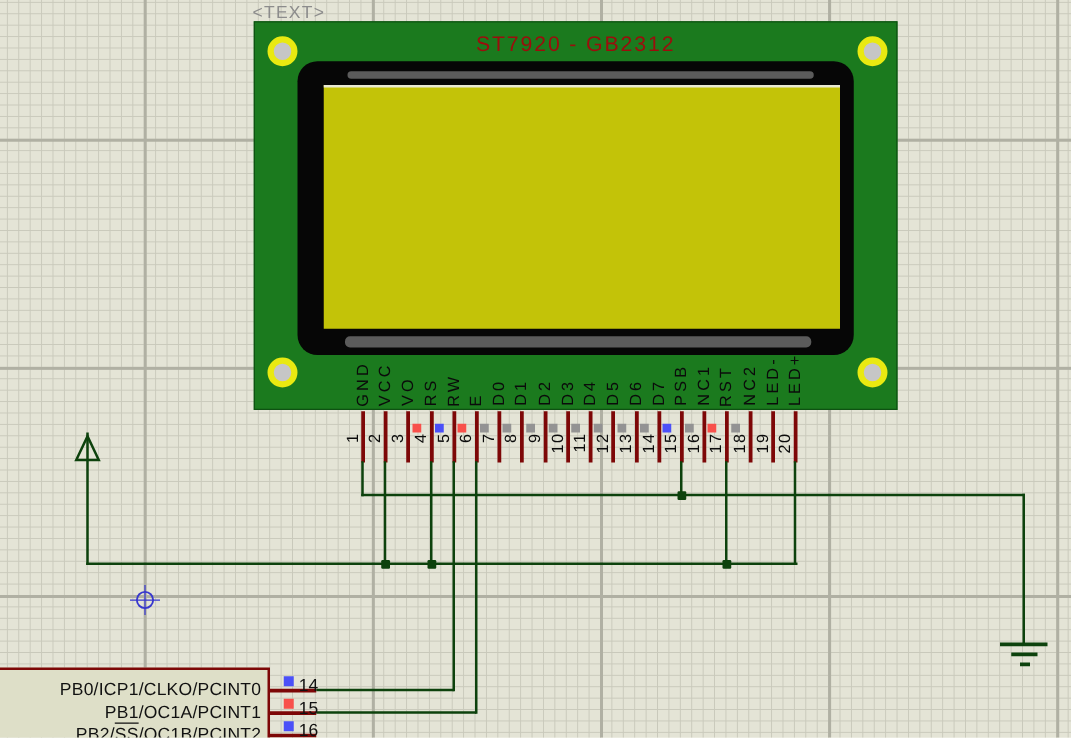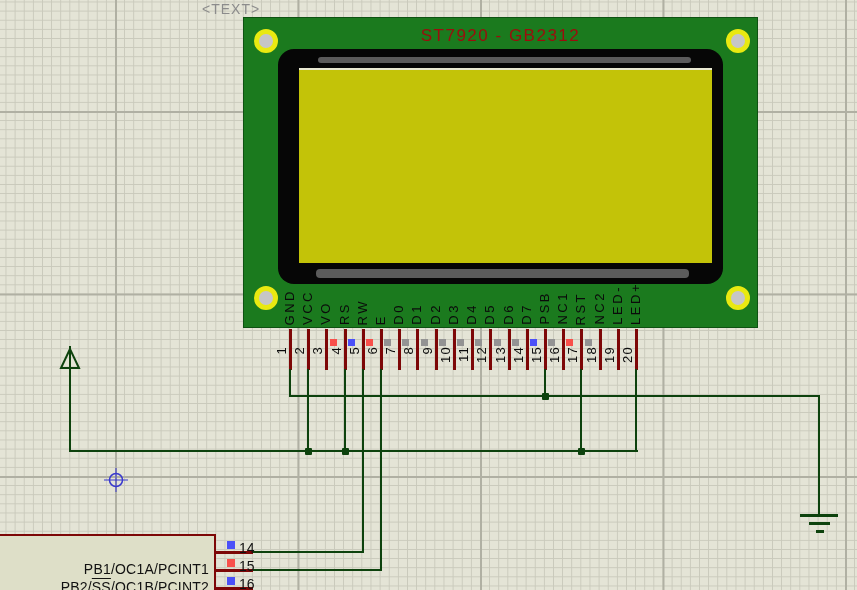--- a/index.html
+++ b/index.html
@@ -15,21 +15,21 @@
     background-size: 182.5px 182.5px, 182.5px 182.5px, 9.125px 9.125px, 9.125px 9.125px;
     background-position: 115px 111px, 115px 111px, 115px 111px, 115px 111px;
   }
   .annotation {
     position: absolute; left: 202px; top: 1px;
     font-size: 14px; letter-spacing: 1px; color: #8C8C8C;
   }
   
   .lcd-board {
     position: absolute; left: 203px; top: 17px; width: 515px; height: 311px;
-    background: #1B7A1E; border: 1px solid #0E5212; margin-left: 40px;
+    background: #1B7A1E; border: 1px solid #0E5212;
   }
   .lcd-title {
     position: absolute; left: 0; top: 8px; width: 100%;
     text-align: center; font-size: 17px; letter-spacing: 1.5px;
     color: #9C0D0D; font-weight: 400;
   }
   .hole { position: absolute; width: 24px; height: 24px; border-radius: 50%;
     background: #C6C6C6; border: 5px solid #E9E911; }
   .bezel {
     position: absolute; left: 34px; top: 31px; width: 445px; height: 235px;
@@ -201,20 +201,21 @@
     </g>
   </svg>
 
   <div>
     <div class="gnd-bar" style="left:800px; top:514px; width:38px; height:3px;"></div>
     <div class="gnd-bar" style="left:809px; top:522px; width:21px; height:3px;"></div>
     <div class="gnd-bar" style="left:816px; top:530px; width:8px;  height:3px;"></div>
   </div>
 
   <div class="mcu-box" id="mcu-box">
+      <div class="mcu-label" style="top: 7px;">PB0/ICP1/CLKO/PCINT0</div>
       <div class="mcu-label" style="top: 25px;">PB1/OC1A/PCINT1</div>
       <div class="mcu-label" style="top: 43px;">PB2/<span class="ovl">SS</span>/OC1B/PCINT2</div>
     </div>
   <div id="mcu-field">
       <div class="mcu-stub" style="top: 551px;"></div>
       <div class="mcu-square" style="top: 541px; background: rgb(75, 80, 248);"></div>
       <div class="mcu-num" style="top: 540px;">14</div>
       <div class="mcu-stub" style="top: 569px;"></div>
       <div class="mcu-square" style="top: 559px; background: rgb(248, 80, 75);"></div>
       <div class="mcu-num" style="top: 558px;">15</div>

